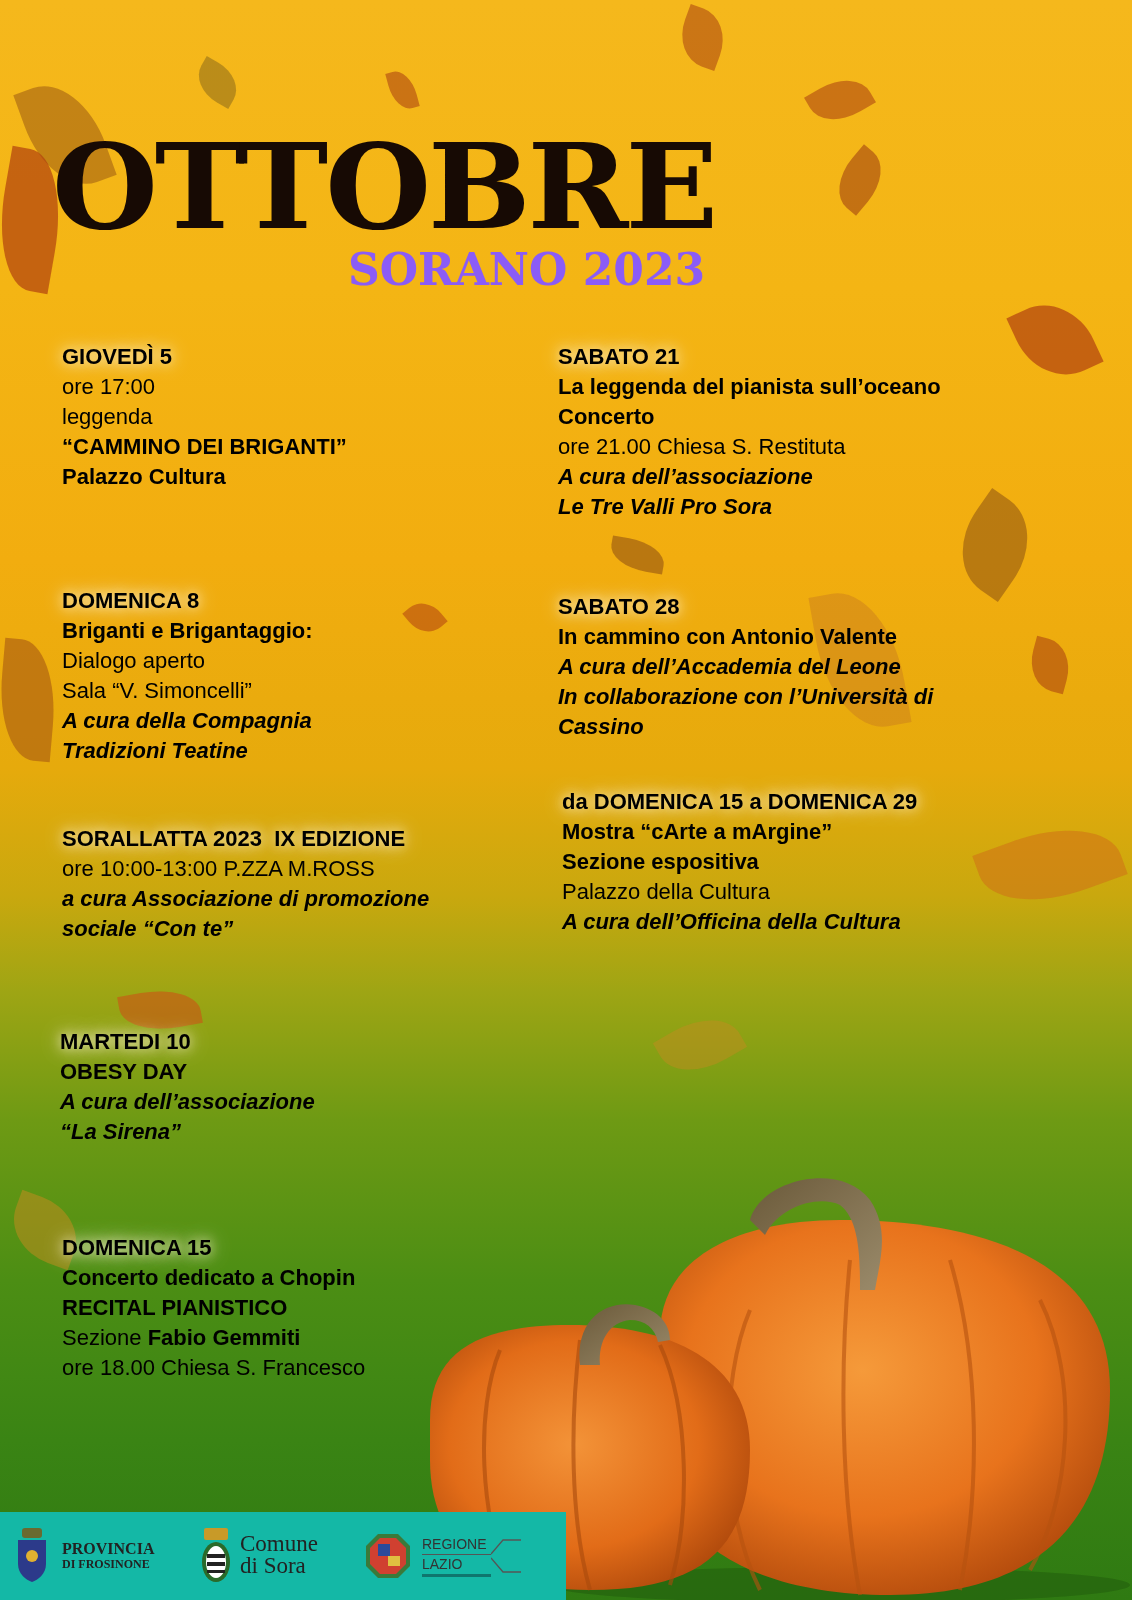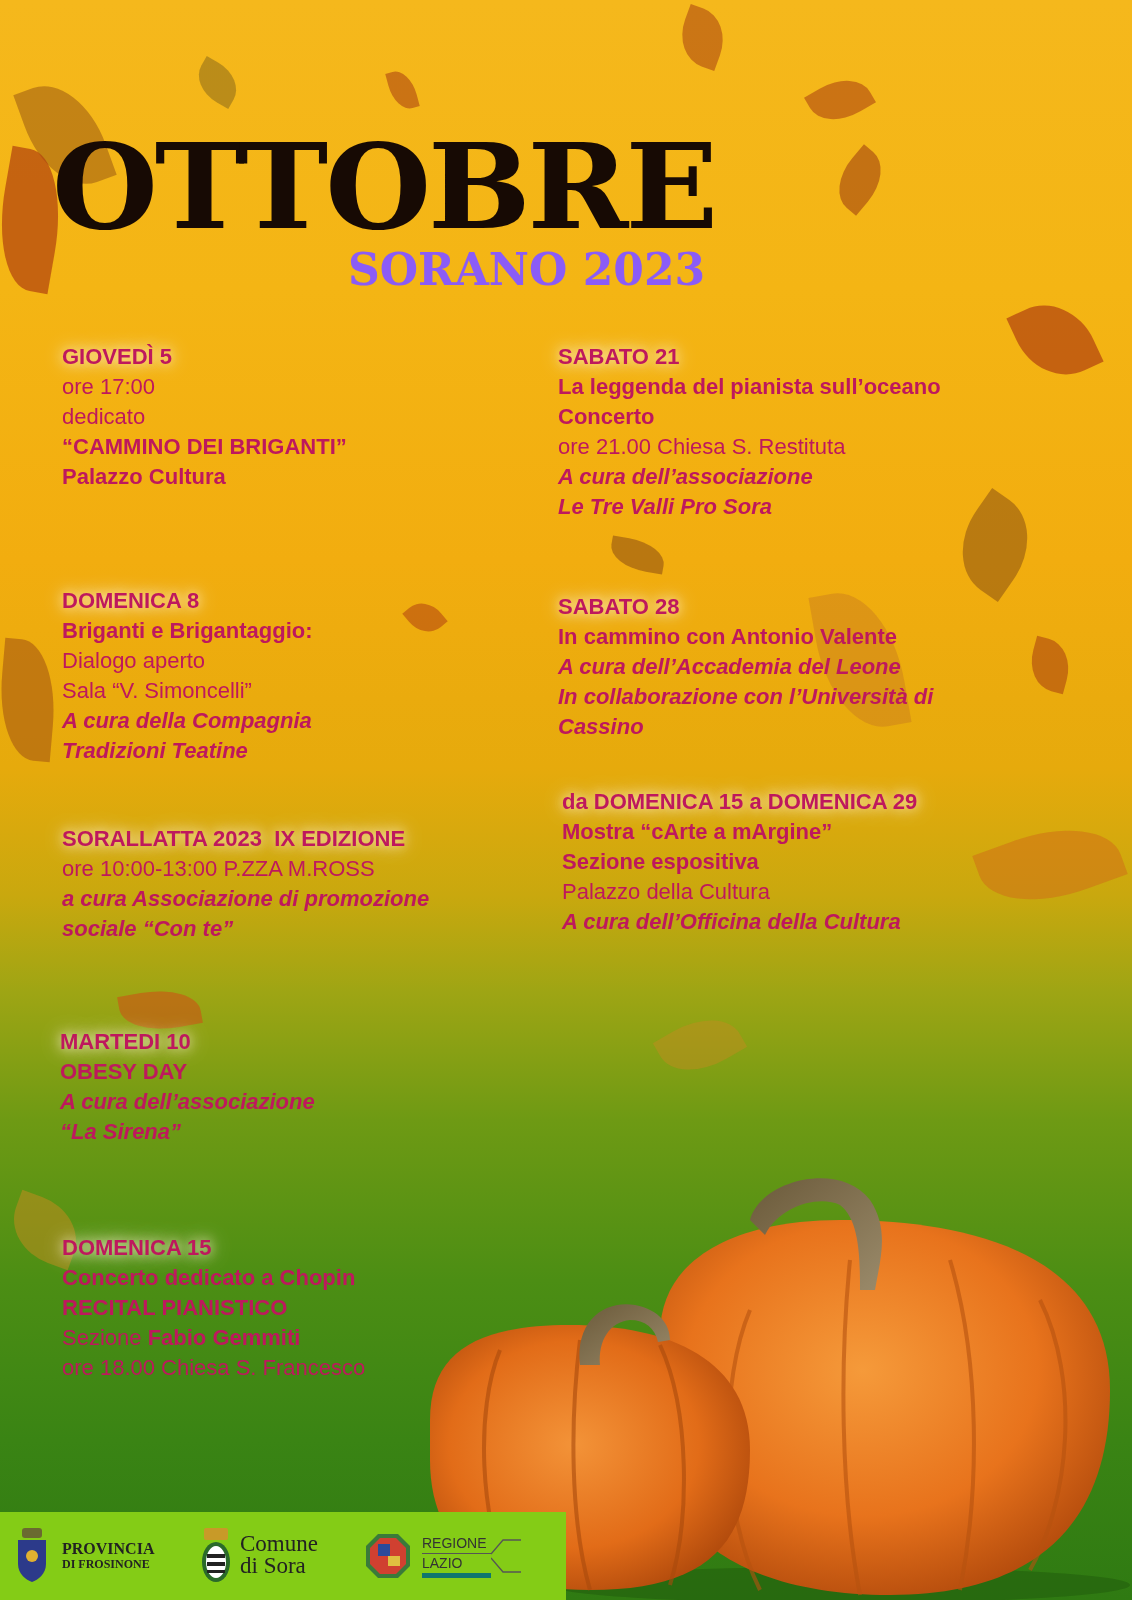--- a/index.html
+++ b/index.html
@@ -16,32 +16,32 @@
       position: absolute; left: 52px; top: 128px;
       font-family: "DejaVu Serif", "Liberation Serif", serif;
       font-weight: bold; font-size: 118px; line-height: 1; letter-spacing: -3px;
       color: #170a04; transform: scaleX(1.03); transform-origin: left;
     }
     .subtitle {
       position: absolute; left: 348px; top: 248px;
       font-family: "DejaVu Serif", "Liberation Serif", serif;
       font-weight: bold; font-size: 44px; line-height: 1; color: #8b5cf6;
     }
-    .event { position: absolute; font-size: 22px; line-height: 30px; color: #be185d; }
+    .event { position: absolute; font-size: 22px; line-height: 30px; color: #000000; }
     .event .line { display: block; white-space: nowrap; }
     .b { font-weight: bold; }
     .i { font-style: italic; font-weight: bold; }
     .r { font-weight: normal; }
     .date {
       font-weight: bold; display: inline-block; position: relative;
       text-shadow: 0 0 12px rgba(255,245,215,.9), 0 0 22px rgba(255,240,200,.8);
     }
     .logos {
       position: absolute; left: 0; top: 1512px; width: 566px; height: 88px;
-      background: #84cc16; display: flex; align-items: center;
+      background: #14b8a6; display: flex; align-items: center;
     }
     .logo { display: flex; align-items: center; position: absolute; }
     .prov-text { font-family: "Liberation Serif", serif; font-weight: bold; color: #222; }
     .comune-text { font-family: "Liberation Serif", serif; color: #222; font-size: 23px; line-height: 22px; }
     .regione-text { font-family: "Liberation Sans", sans-serif; color: #333; font-size: 14px; line-height: 19px; }
     .pumpkins { position: absolute; left: 420px; top: 1160px; width: 712px; height: 440px; }
   </style>
 </head>
 <body>
 
@@ -65,21 +65,21 @@
   <div class="leaf" style="left:610px;top:540px;width:55px;height:30px;background:#8a4a12;transform:rotate(10deg);"></div>
   <div class="leaf" style="left:410px;top:600px;width:30px;height:35px;background:#b04010;transform:rotate(-40deg);"></div>
 </div>
 
 <div class="title">OTTOBRE</div>
 <div class="subtitle">SORANO 2023</div>
 
 <div class="event" style="left:62px;top:342px;">
   <span class="line"><span class="date">GIOVEDÌ 5</span></span>
   <span class="line r">ore 17:00</span>
-  <span class="line r">dedicato</span>
+  <span class="line r">leggenda</span>
   <span class="line b">“CAMMINO DEI BRIGANTI”</span>
   <span class="line b">Palazzo Cultura</span>
 </div>
 
 <div class="event" style="left:62px;top:586px;">
   <span class="line"><span class="date">DOMENICA 8</span></span>
   <span class="line b">Briganti e Brigantaggio:</span>
   <span class="line r">Dialogo aperto</span>
   <span class="line r">Sala “V. Simoncelli”</span>
   <span class="line i">A cura della Compagnia</span>
@@ -198,19 +198,19 @@
   </div>
   <div class="logo" style="left:364px;top:20px;">
     <svg width="48" height="48" viewBox="0 0 48 48">
       <polygon points="14,2 34,2 46,14 46,34 34,46 14,46 2,34 2,14" fill="#3a7a3a"></polygon>
       <polygon points="16,6 32,6 42,16 42,32 32,42 16,42 6,32 6,16" fill="#d04030"></polygon>
       <rect x="14" y="12" width="12" height="12" fill="#2a4a9a"></rect>
       <rect x="24" y="24" width="12" height="10" fill="#e0c040"></rect>
     </svg>
     <div style="margin-left:10px;position:relative;">
       <div class="regione-text" style="border-bottom:1px solid #555;padding-right:4px;">REGIONE</div>
-      <div class="regione-text" style="border-bottom:5px solid #0f766e;">LAZIO</div>
+      <div class="regione-text" style="border-bottom:3px solid #0f766e;">LAZIO</div>
     </div>
     <svg width="32" height="40" viewBox="0 0 32 40">
       <path d="M0,18 L12,4 H30 M0,22 L12,36 H30" stroke="#555" stroke-width="1.3" fill="none"></path>
     </svg>
   </div>
 </div>
 
 </body></html>

